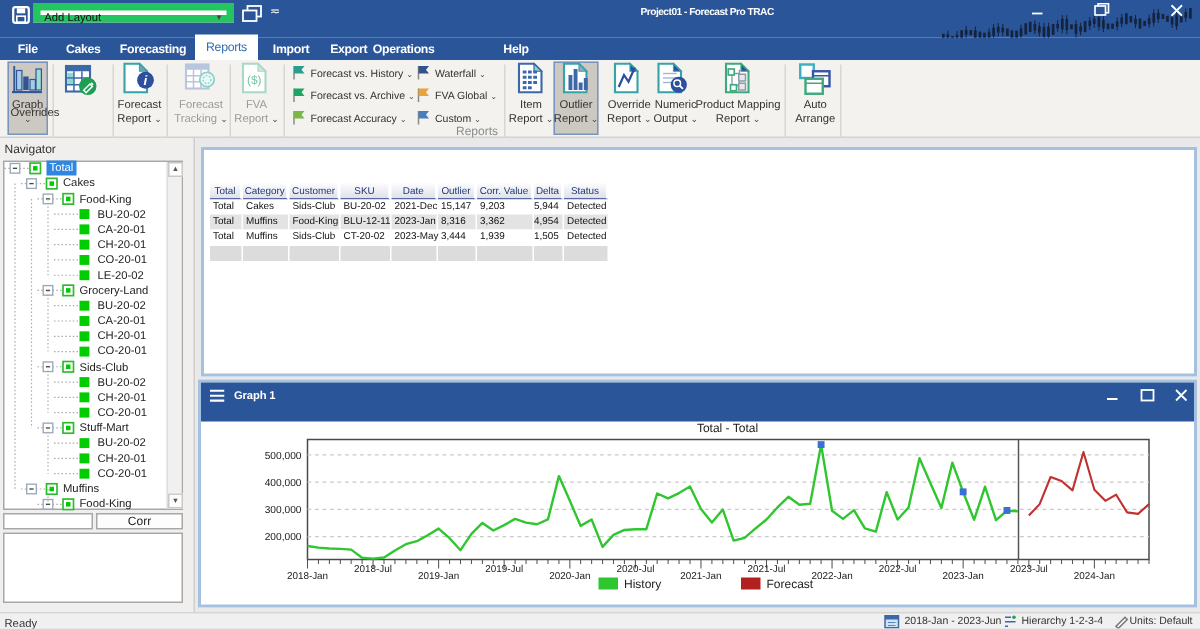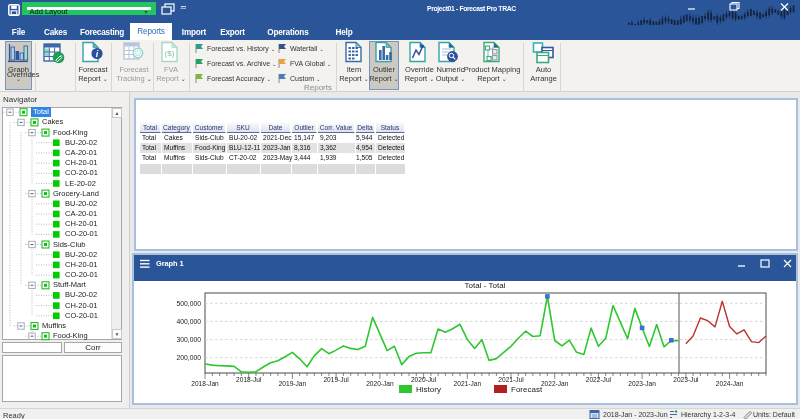--- a/index.html
+++ b/index.html
@@ -113,21 +113,21 @@
 <path d="M101 1.5 l7 7 M108 1.5 l-7 7" stroke="#fff" stroke-width="1.2"></path>
 </svg>
 </div>
 
 <div class="abs" style="left:0;top:25px;width:800px;height:15px;background:#2a5699;font-size:9px">
 <div style="position:absolute;left:-11.5px;top:0;width:60px;height:15px;line-height:15px;text-align:center;color:#fff;font-weight:600;font-size:8.2px;letter-spacing:-0.2px">File</div>
     <div style="position:absolute;left:25.5px;top:0;width:60px;height:15px;line-height:15px;text-align:center;color:#fff;font-weight:600;font-size:8.2px;letter-spacing:-0.2px">Cakes</div>
     <div style="position:absolute;left:72px;top:0;width:60px;height:15px;line-height:15px;text-align:center;color:#fff;font-weight:600;font-size:8.2px;letter-spacing:-0.2px">Forecasting</div>
     <div style="position:absolute;left:164px;top:0;width:60px;height:15px;line-height:15px;text-align:center;color:#fff;font-weight:600;font-size:8.2px;letter-spacing:-0.2px">Import</div>
     <div style="position:absolute;left:202.5px;top:0;width:60px;height:15px;line-height:15px;text-align:center;color:#fff;font-weight:600;font-size:8.2px;letter-spacing:-0.2px">Export</div>
-    <div style="position:absolute;left:248.5px;top:0;width:60px;height:15px;line-height:15px;text-align:right;color:#fff;font-weight:600;font-size:8.2px;letter-spacing:-0.2px">Operations</div>
+    <div style="position:absolute;left:248.5px;top:0;width:60px;height:15px;line-height:15px;text-align:left;color:#fff;font-weight:600;font-size:8.2px;letter-spacing:-0.2px">Operations</div>
     <div style="position:absolute;left:292.5px;top:0;width:60px;height:15px;line-height:15px;text-align:right;color:#fff;font-weight:600;font-size:8.2px;letter-spacing:-0.2px">Help</div>
     <div style="position:absolute;left:130px;top:-2px;width:42px;height:17px;line-height:17px;text-align:center;color:#2e6db5;background:#fff;font-size:8.2px;letter-spacing:-0.2px">Reports</div>
 </div>
 
 <div class="abs" style="left:0;top:40px;width:800px;height:52px;background:#f3f2ef;border-bottom:1px solid #d4d2ce">
 <div class="abs" style="left:5px;top:1px;width:27px;height:49px;background:#ccc9c3;border:1px solid #7a95bd"></div>
 <div class="abs" style="left:369px;top:1px;width:30px;height:49px;background:#ccc9c3;border:1px solid #7a95bd"></div>
 <div style="position:absolute;left:34.5px;top:3px;width:1px;height:84px;background:#d8d6d2"></div>
     <div style="position:absolute;left:75px;top:3px;width:1px;height:84px;background:#d8d6d2"></div>
     <div style="position:absolute;left:111px;top:3px;width:1px;height:84px;background:#d8d6d2"></div>

